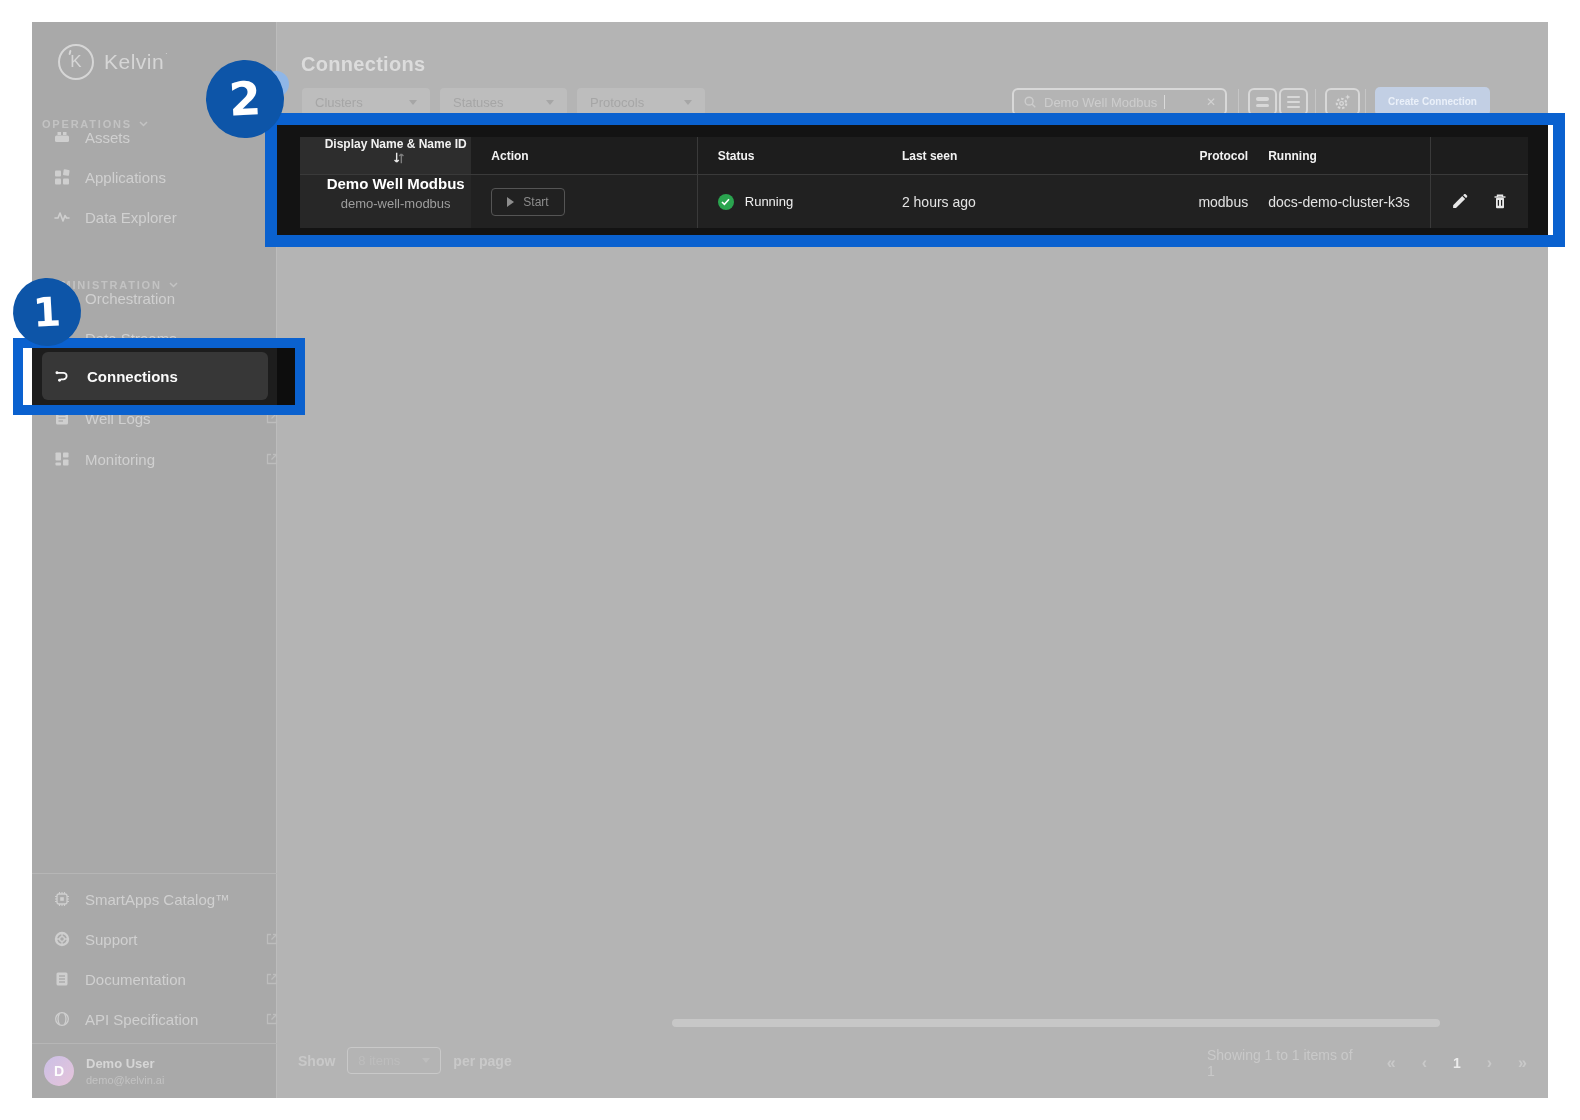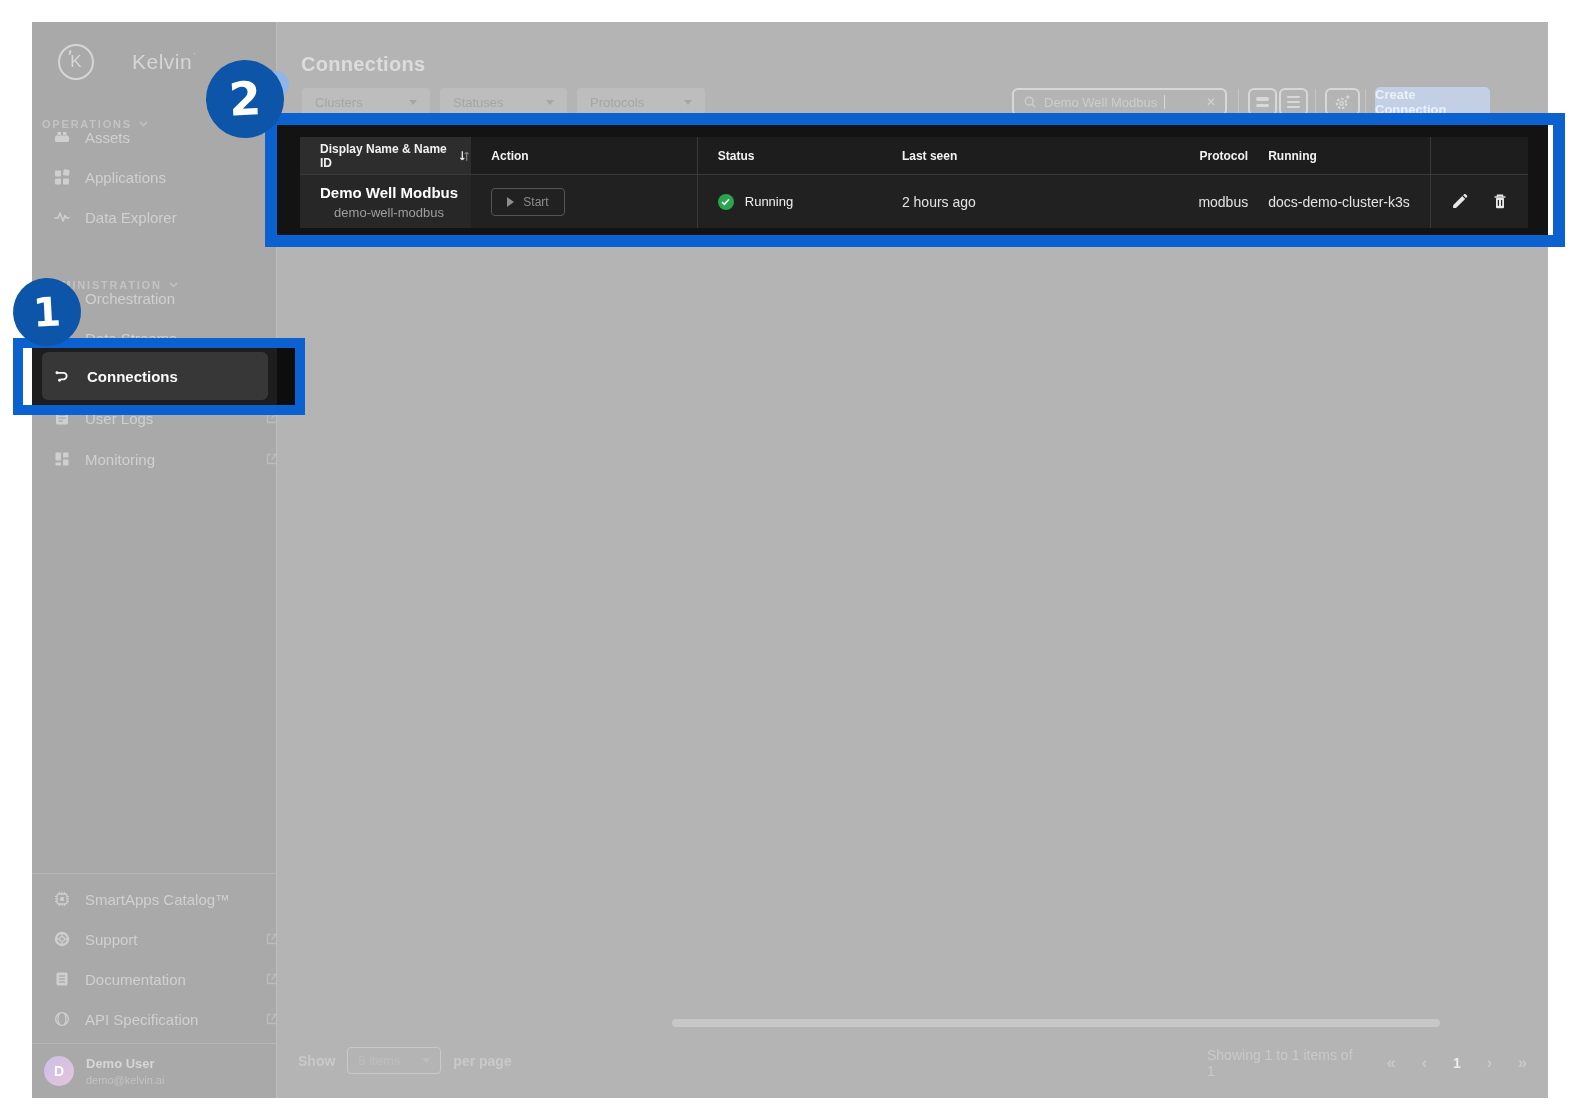--- a/index.html
+++ b/index.html
@@ -5,21 +5,21 @@
   * { margin:0; padding:0; box-sizing:border-box; }
   body { background:#ffffff; font-family:"Liberation Sans", sans-serif; }
   .page { position:relative; width:1580px; height:1120px; background:#fff; overflow:hidden; }
   .app { position:absolute; left:32px; top:22px; width:1516px; height:1076px; background:#b4b4b4; }
 
   
   .sidebar { position:absolute; left:0; top:0; width:245px; height:1076px; background:#a9a9a9; border-right:1px solid #bcbcbc; }
   .logo { position:absolute; left:26px; top:22px; display:flex; align-items:center; gap:10px; color:#d6d6d6; }
   .logo-ring { width:36px; height:36px; border:2px solid #d6d6d6; border-radius:50%; display:flex; align-items:center; justify-content:center; font-size:17px; font-weight:400; position:relative; }
   .logo-ring i { position:absolute; top:4px; left:9px; width:2px; height:5px; background:#d6d6d6; transform:rotate(14deg); border-radius:1px; }
-  .logo-text { font-size:21px; letter-spacing:.5px; position:relative;margin-left:28px; }
+  .logo-text { font-size:21px; letter-spacing:.5px; position:relative; }
   .logo-text em { font-style:normal; font-size:9px; position:relative; top:-9px; left:1px; }
   .sec-label { position:absolute; left:10px; display:flex; align-items:center; gap:7px; font-size:11px; font-weight:700; letter-spacing:1.8px; color:#c3c3c3; }
   .nav-item { position:absolute; left:0; width:266px; height:40px; display:flex; align-items:center; padding-left:22px; gap:15px; font-size:15px; color:#d0d0d0; }
   .nav-item .ico { width:16px; height:16px; color:#cfcfcf; flex:0 0 16px; }
   .nav-item .ext { margin-left:auto; margin-right:20px; color:#bdbdbd; }
   .side-div { position:absolute; left:0; width:245px; height:1px; background:#b6b6b6; }
   .user { position:absolute; left:12px; display:flex; align-items:center; gap:12px; }
   .avatar { width:30px; height:30px; border-radius:50%; background:linear-gradient(135deg,#cbc0e6,#e6c4da); color:#fdfdfd; font-size:14px; font-weight:700; display:flex; align-items:center; justify-content:center; }
   .user-name { font-size:13px; font-weight:700; color:#d6d6d6; }
   .user-mail { font-size:11px; color:#c3c3c3; margin-top:3px; }
@@ -29,21 +29,21 @@
   .page-title { position:absolute; left:24px; top:31px; font-size:20px; font-weight:700; color:#dcdcdc; letter-spacing:.3px; }
   .pill { position:absolute; top:66px; height:28px; background:#bdbdbd; border-radius:4px; display:flex; align-items:center; justify-content:space-between; padding:0 13px; font-size:13px; color:#a6a6a6; }
   .caret { width:0; height:0; border-left:4.5px solid transparent; border-right:4.5px solid transparent; border-top:5px solid #a6a6a6; }
   .search { position:absolute; left:735px; top:66px; width:215px; height:28px; border:2px solid #d8d8d8; border-radius:6px; display:flex; align-items:center; padding:0 9px; gap:7px; color:#cdcdcd; }
   .search .q { font-size:13px; white-space:nowrap; }
   .search .cursor { width:1px; height:14px; background:#dadada; }
   .search .x { margin-left:auto; font-size:12px; color:#d2d2d2; }
   .tb-div { position:absolute; top:67px; width:1px; height:26px; background:#c6c6c6; }
   .sq-btn { position:absolute; top:66px; height:28px; border:2px solid #d8d8d8; border-radius:6px; display:flex; flex-direction:column; align-items:center; justify-content:center; gap:3px; color:#d8d8d8; }
   .bar { background:#d8d8d8; border-radius:2px; }
-  .create-btn { position:absolute; left:1098px; top:65px; width:115px; height:29px; background:#c2cfe4; border-radius:5px; display:flex; align-items:center; justify-content:center; font-size:13px; font-weight:700; color:#eaf0f9; }
+  .create-btn { position:absolute; left:1098px; top:65px; width:115px; height:29px; background:#c2cfe4; border-radius:5px; display:flex; align-items:center; justify-content:center; font-size:10px; font-weight:700; color:#eaf0f9; }
 
   .show-row { position:absolute; left:21px; top:1025px; display:flex; align-items:center; gap:12px; font-size:14px; font-weight:700; color:#c9c9c9; }
   .show-pill { width:94px; height:27px; border:1px solid #c9c9c9; border-radius:4px; display:flex; align-items:center; justify-content:space-between; padding:0 10px; font-size:13px; font-weight:400; color:#bdbdbd; }
   .show-pill .caret { border-top-color:#bdbdbd; }
   .paging { position:absolute; left:930px; top:1025px; width:320px; display:flex; align-items:center; gap:26px; font-size:14px; color:#c9c9c9; }
   .paging .arrow { font-size:16px; font-weight:700; }
   .paging .cur { color:#ececec; font-weight:700; }
   .hscroll { position:absolute; left:395px; top:997px; width:768px; height:8px; border-radius:4px; background:#c7c7c7; }
 
   
@@ -51,21 +51,21 @@
   .co-table .white-sliver { position:absolute; right:0; top:0; width:5px; height:100%; background:#ffffff; }
   .dk-table { position:absolute; left:23px; top:12px; width:1228px; height:91px; display:flex; flex-direction:column; font-family:"Liberation Sans", sans-serif; }
   .t-head { display:flex; height:38px; border-bottom:1px solid #3a3a3a; }
   .t-row  { display:flex; height:53px; }
   .t-cell { display:flex; align-items:center; padding-left:20px; }
   .t-head .t-cell { font-size:12px; font-weight:700; color:#f2f2f2; background:#1d1d1d; }
   .t-head .c-name { background:#2d2d2d; }
   .t-row .t-cell { background:#212121; font-size:14px; color:#e3e3e3; }
   .t-row .c-name { background:#272727; }
   .pin-div { border-right:1px solid #3a3a3a; }
-  .c-name { width:174px; } .c-action { width:230px; } .c-status { width:187px; }
+  .c-name { width:174px;flex-direction:column; } .c-action { width:230px; } .c-status { width:187px; }
   .c-last { width:181px; } .c-proto { width:191px;justify-content:flex-end; } .c-cluster { width:186px; } .c-icons { width:98px; }
   .name-wrap .nm { font-size:15px; font-weight:700; color:#ffffff; }
   .name-wrap .id { font-size:13px; color:#9e9e9e; margin-top:4px;text-align:center; }
   .start-btn { display:flex; align-items:center; gap:9px; border:1px solid #555; border-radius:4px; padding:6px 15px; color:#8d8d8d; font-size:12px; }
   .play { width:0; height:0; border-top:5px solid transparent; border-bottom:5px solid transparent; border-left:7px solid #8d8d8d; }
   .status-wrap { display:flex; align-items:center; gap:11px; font-size:13px; color:#f0f0f0; }
   .check-dot { width:16px; height:16px; border-radius:50%; background:#2aa44f; display:flex; align-items:center; justify-content:center; }
   .row-icons { display:flex; align-items:center; gap:24px; color:#e8e8e8; }
 
   .co-conn { position:absolute; left:13px; top:338px; width:292px; height:77px; border:10px solid #0a61cf; z-index:10; }
@@ -163,21 +163,21 @@
         <span class="ico">
             <svg viewBox="0 0 16 16">
               <rect x="2" y="1.5" width="12" height="13" rx="1.5" fill="currentColor"></rect>
               <g stroke="#a9a9a9" stroke-width="1.3">
                 <line x1="4.5" y1="5" x2="11.5" y2="5"></line>
                 <line x1="4.5" y1="8" x2="11.5" y2="8"></line>
                 <line x1="4.5" y1="11" x2="9" y2="11"></line>
               </g>
             </svg>
           </span>
-        <span>User Logs</span>
+        <span>Well Logs</span>
         <span class="ext">
             <svg width="12" height="12" viewBox="0 0 12 12" fill="none" stroke="currentColor" stroke-width="1.3">
               <path d="M10.5 7v3.5h-9v-9H5"></path>
               <path d="M7 1.5h3.5V5"></path>
               <path d="M10.5 1.5L5.5 6.5"></path>
             </svg>
           </span>
       </div>
       <div class="nav-item" style="top:417px;">
         <span class="ico">

